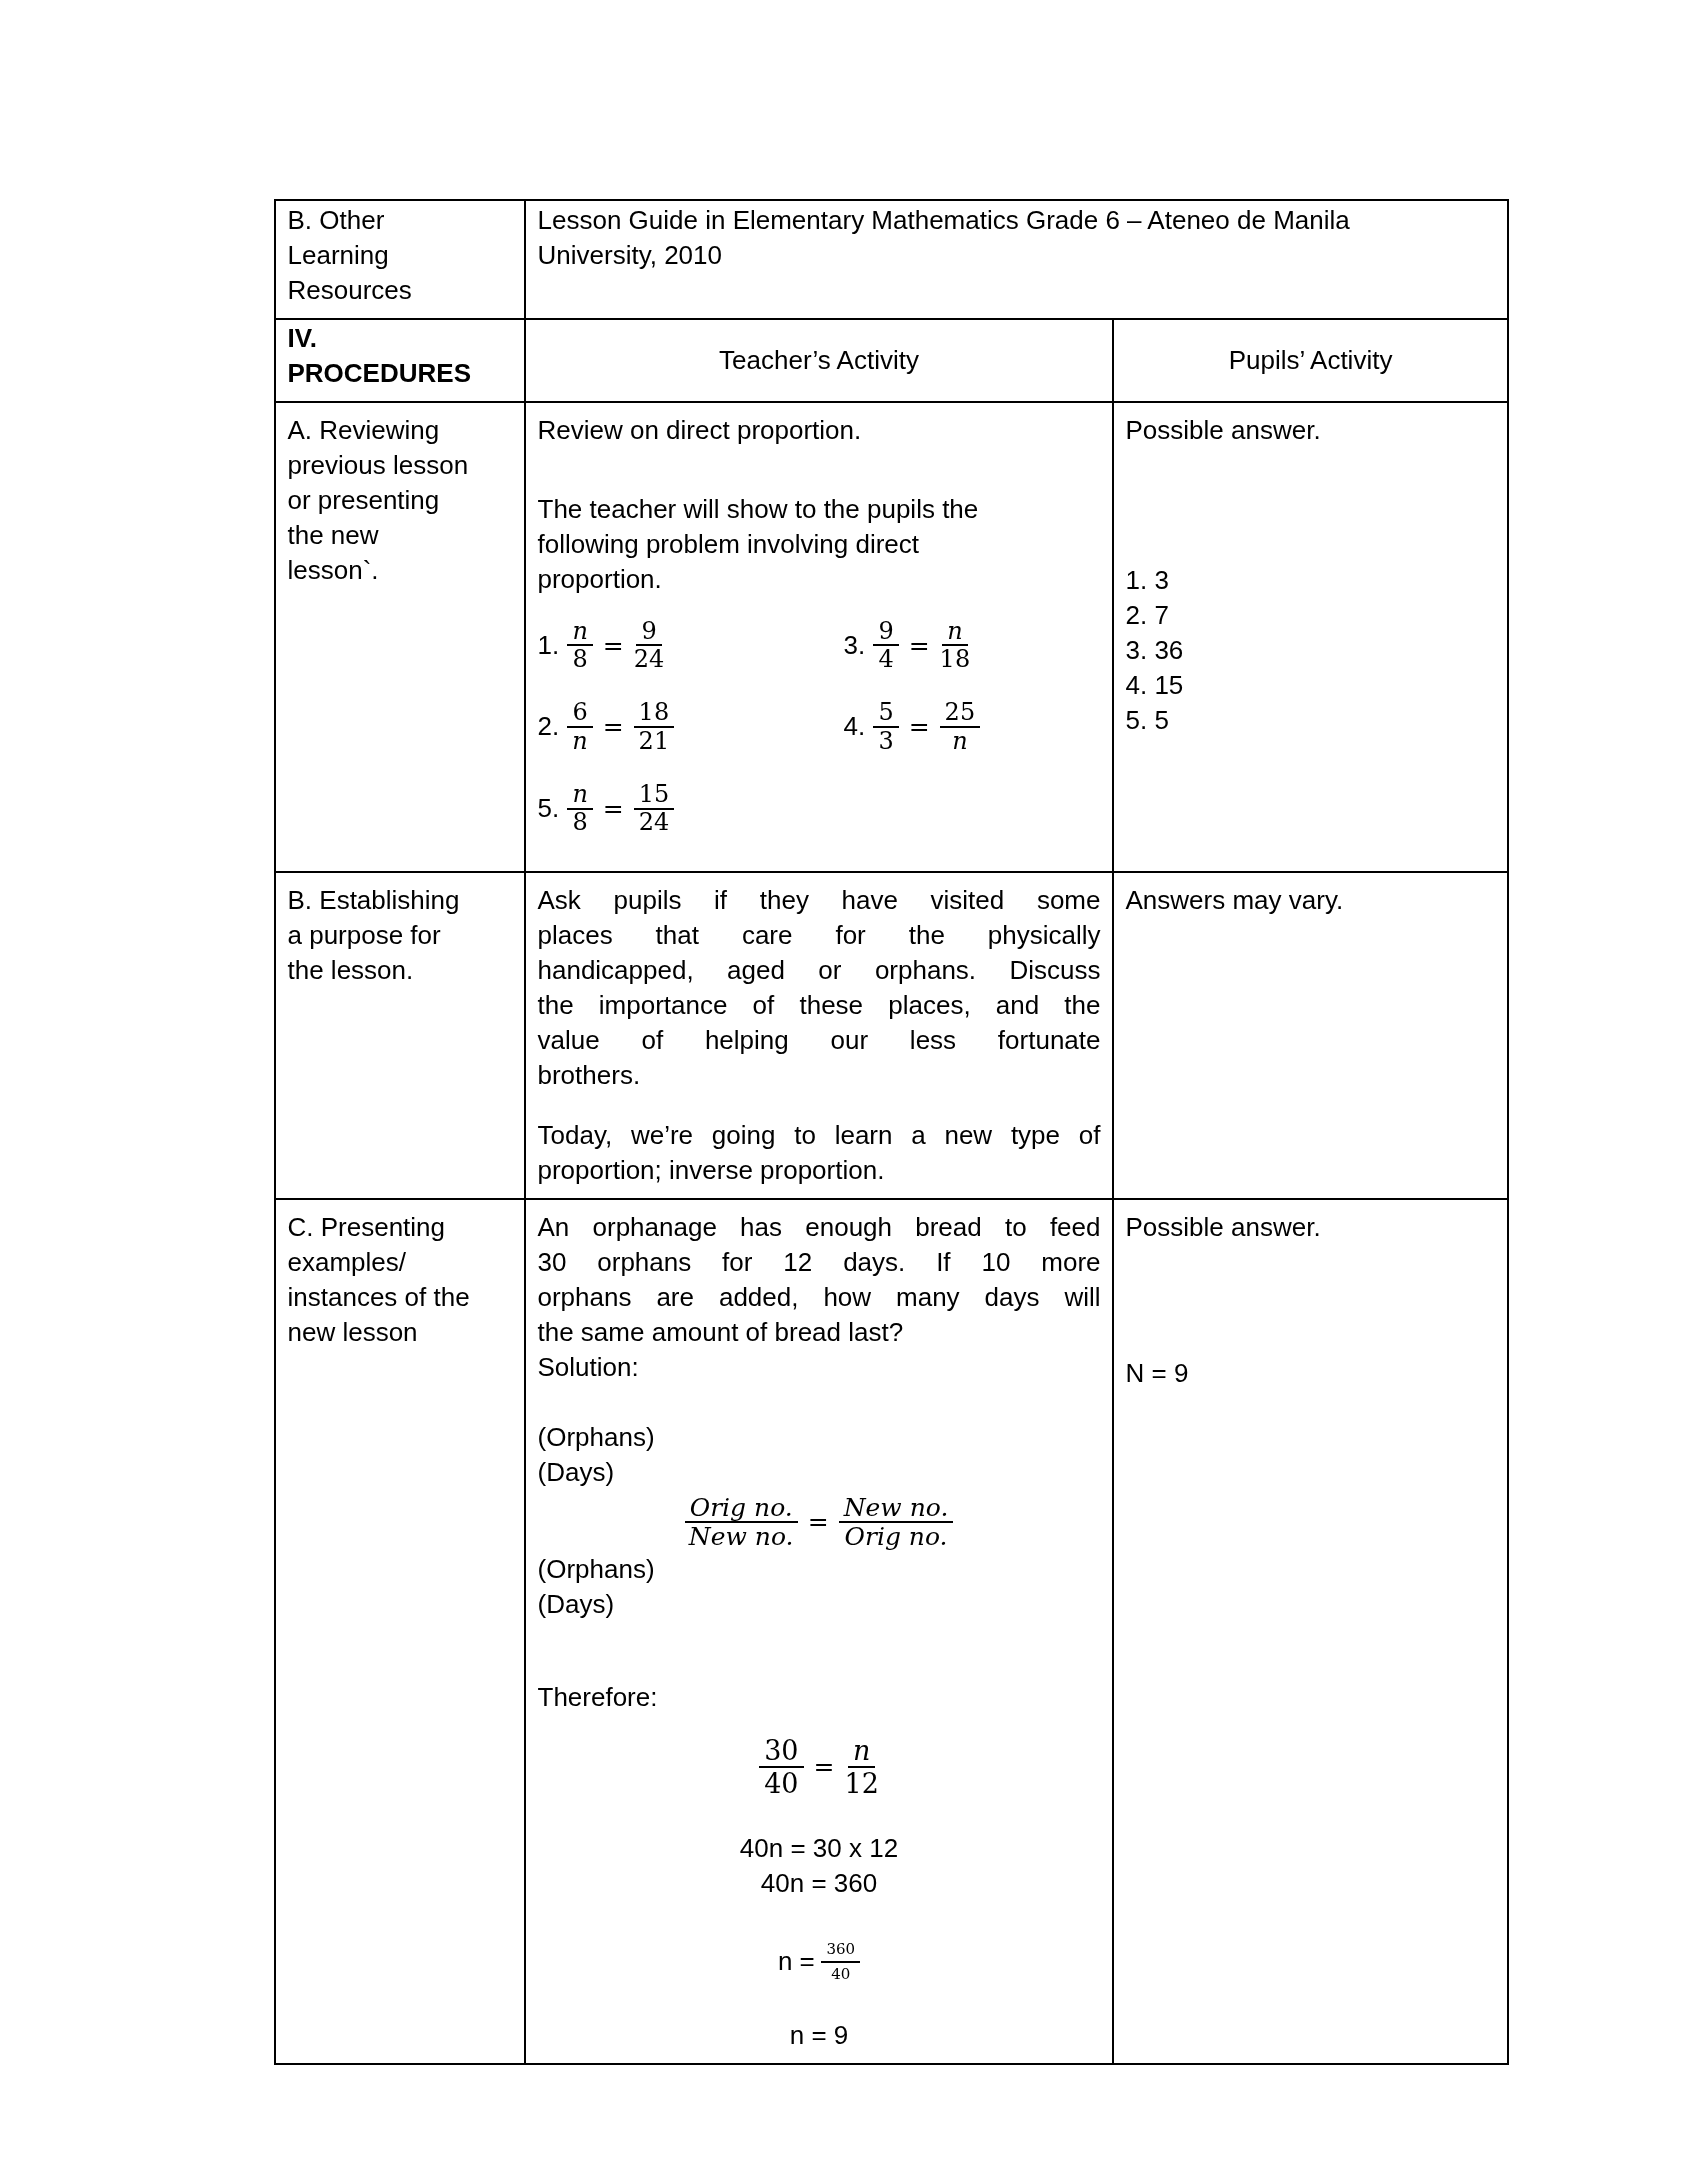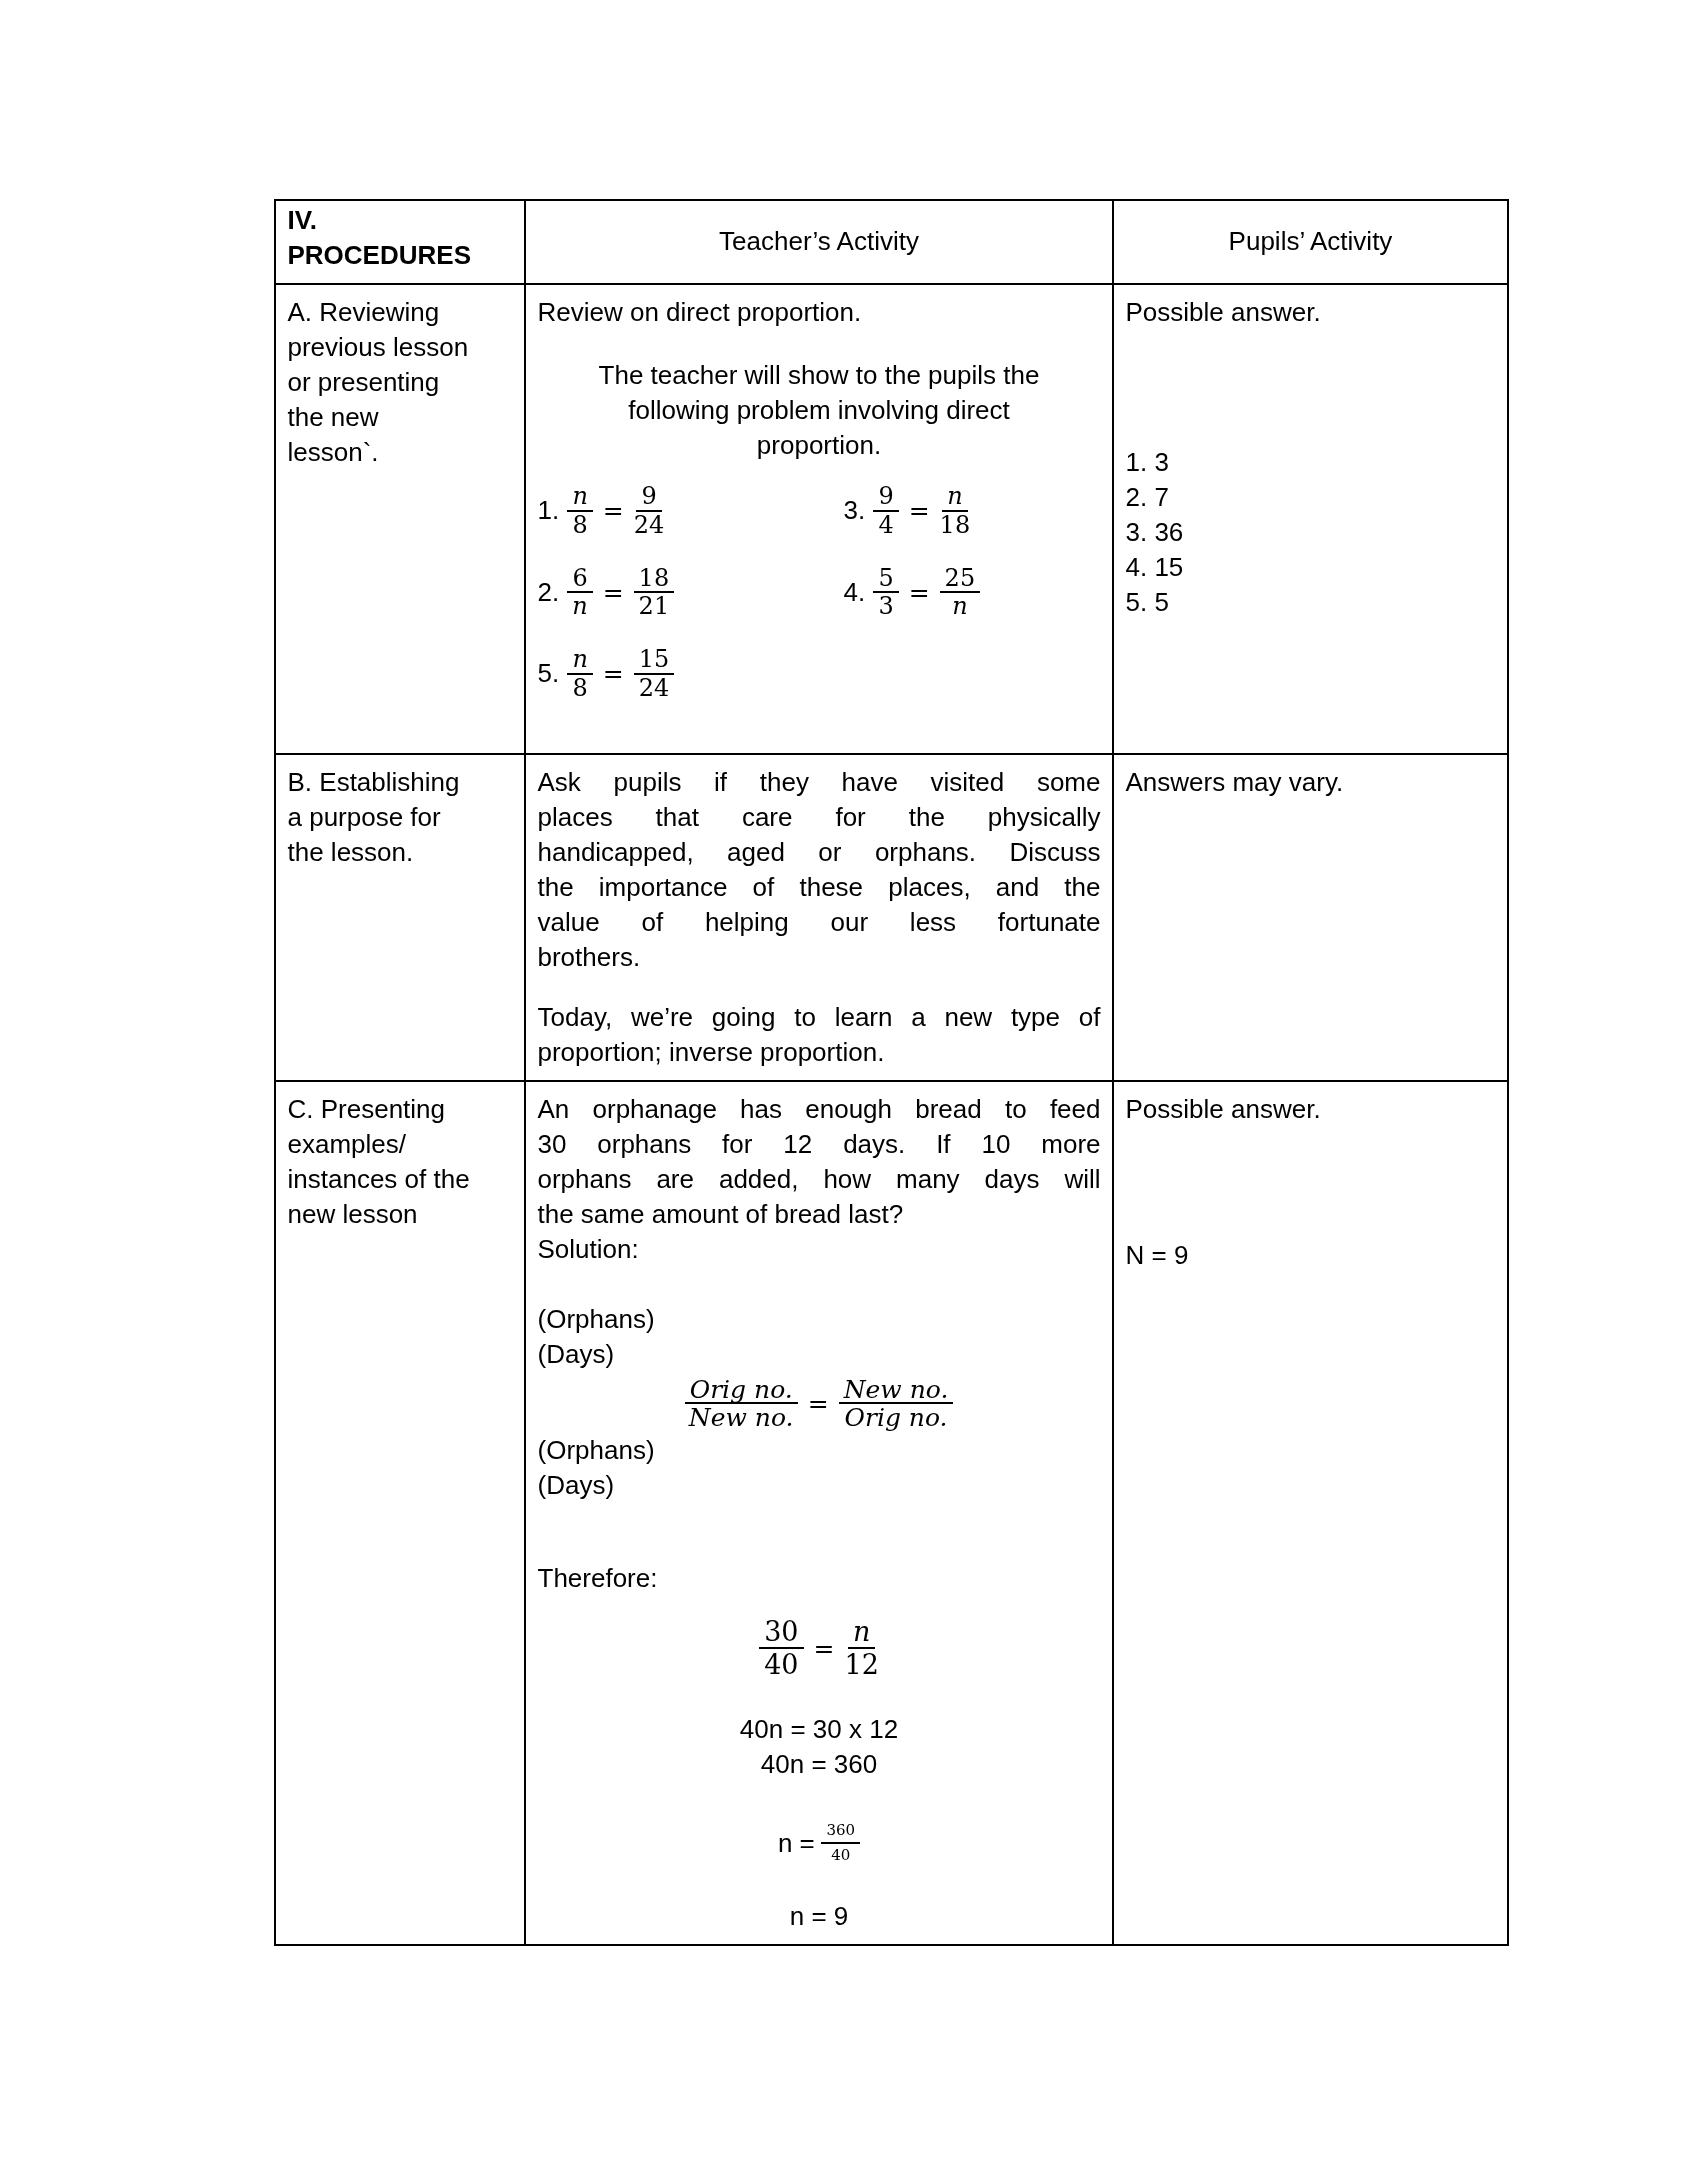--- a/index.html
+++ b/index.html
@@ -30,21 +30,21 @@
   tr.rA { height:470px; }
   tr.rB { height:316px; }
   tr.rC { height:789px; }
   tr.r1 td { padding-top:1.6px; line-height:35px; }
   .preline { white-space:pre-line; }
   .bold { font-weight:bold; }
   .vmid { vertical-align:middle; text-align:center; padding-top:0; padding-bottom:0; }
   tr.r2 td.section { padding-top:1.6px; line-height:35px; }
 
   
-  .body-block { margin-top:28px;text-align:center; }
+  .body-block { margin-top:44px; }
   .eq-grid {
     display:grid;
     grid-template-columns:306px 1fr;
     row-gap:28px;
     margin-top:21.4px;
   }
   .eq { display:flex; align-items:center; }
   .eq-label { font-size:26px; margin-right:8.2px; }
   .eq-sign { font-family:"DejaVu Serif", serif; font-size:25px; margin:0 10px; }
   .frac {
@@ -84,20 +84,31 @@
 
 <div class="page">
   <table class="doc-table">
     <colgroup>
       <col style="width:250px">
         <col style="width:588px">
         <col style="width:395px">
     </colgroup>
 
     <tbody>
+        <tr class="r1">
+      <td>
+        <div class="preline">B. Other
+Learning
+Resources</div>
+      </td>
+      <td colspan="2">
+        <div class="preline">Lesson Guide in Elementary Mathematics Grade 6 – Ateneo de Manila
+University, 2010</div>
+      </td>
+    </tr>
 
     <tr class="r2">
       <td class="bold section">
         <div class="preline">IV.
 PROCEDURES</div>
       </td>
       <td class="vmid">
         <span>Teacher’s Activity</span>
       </td>
       <td class="vmid">

